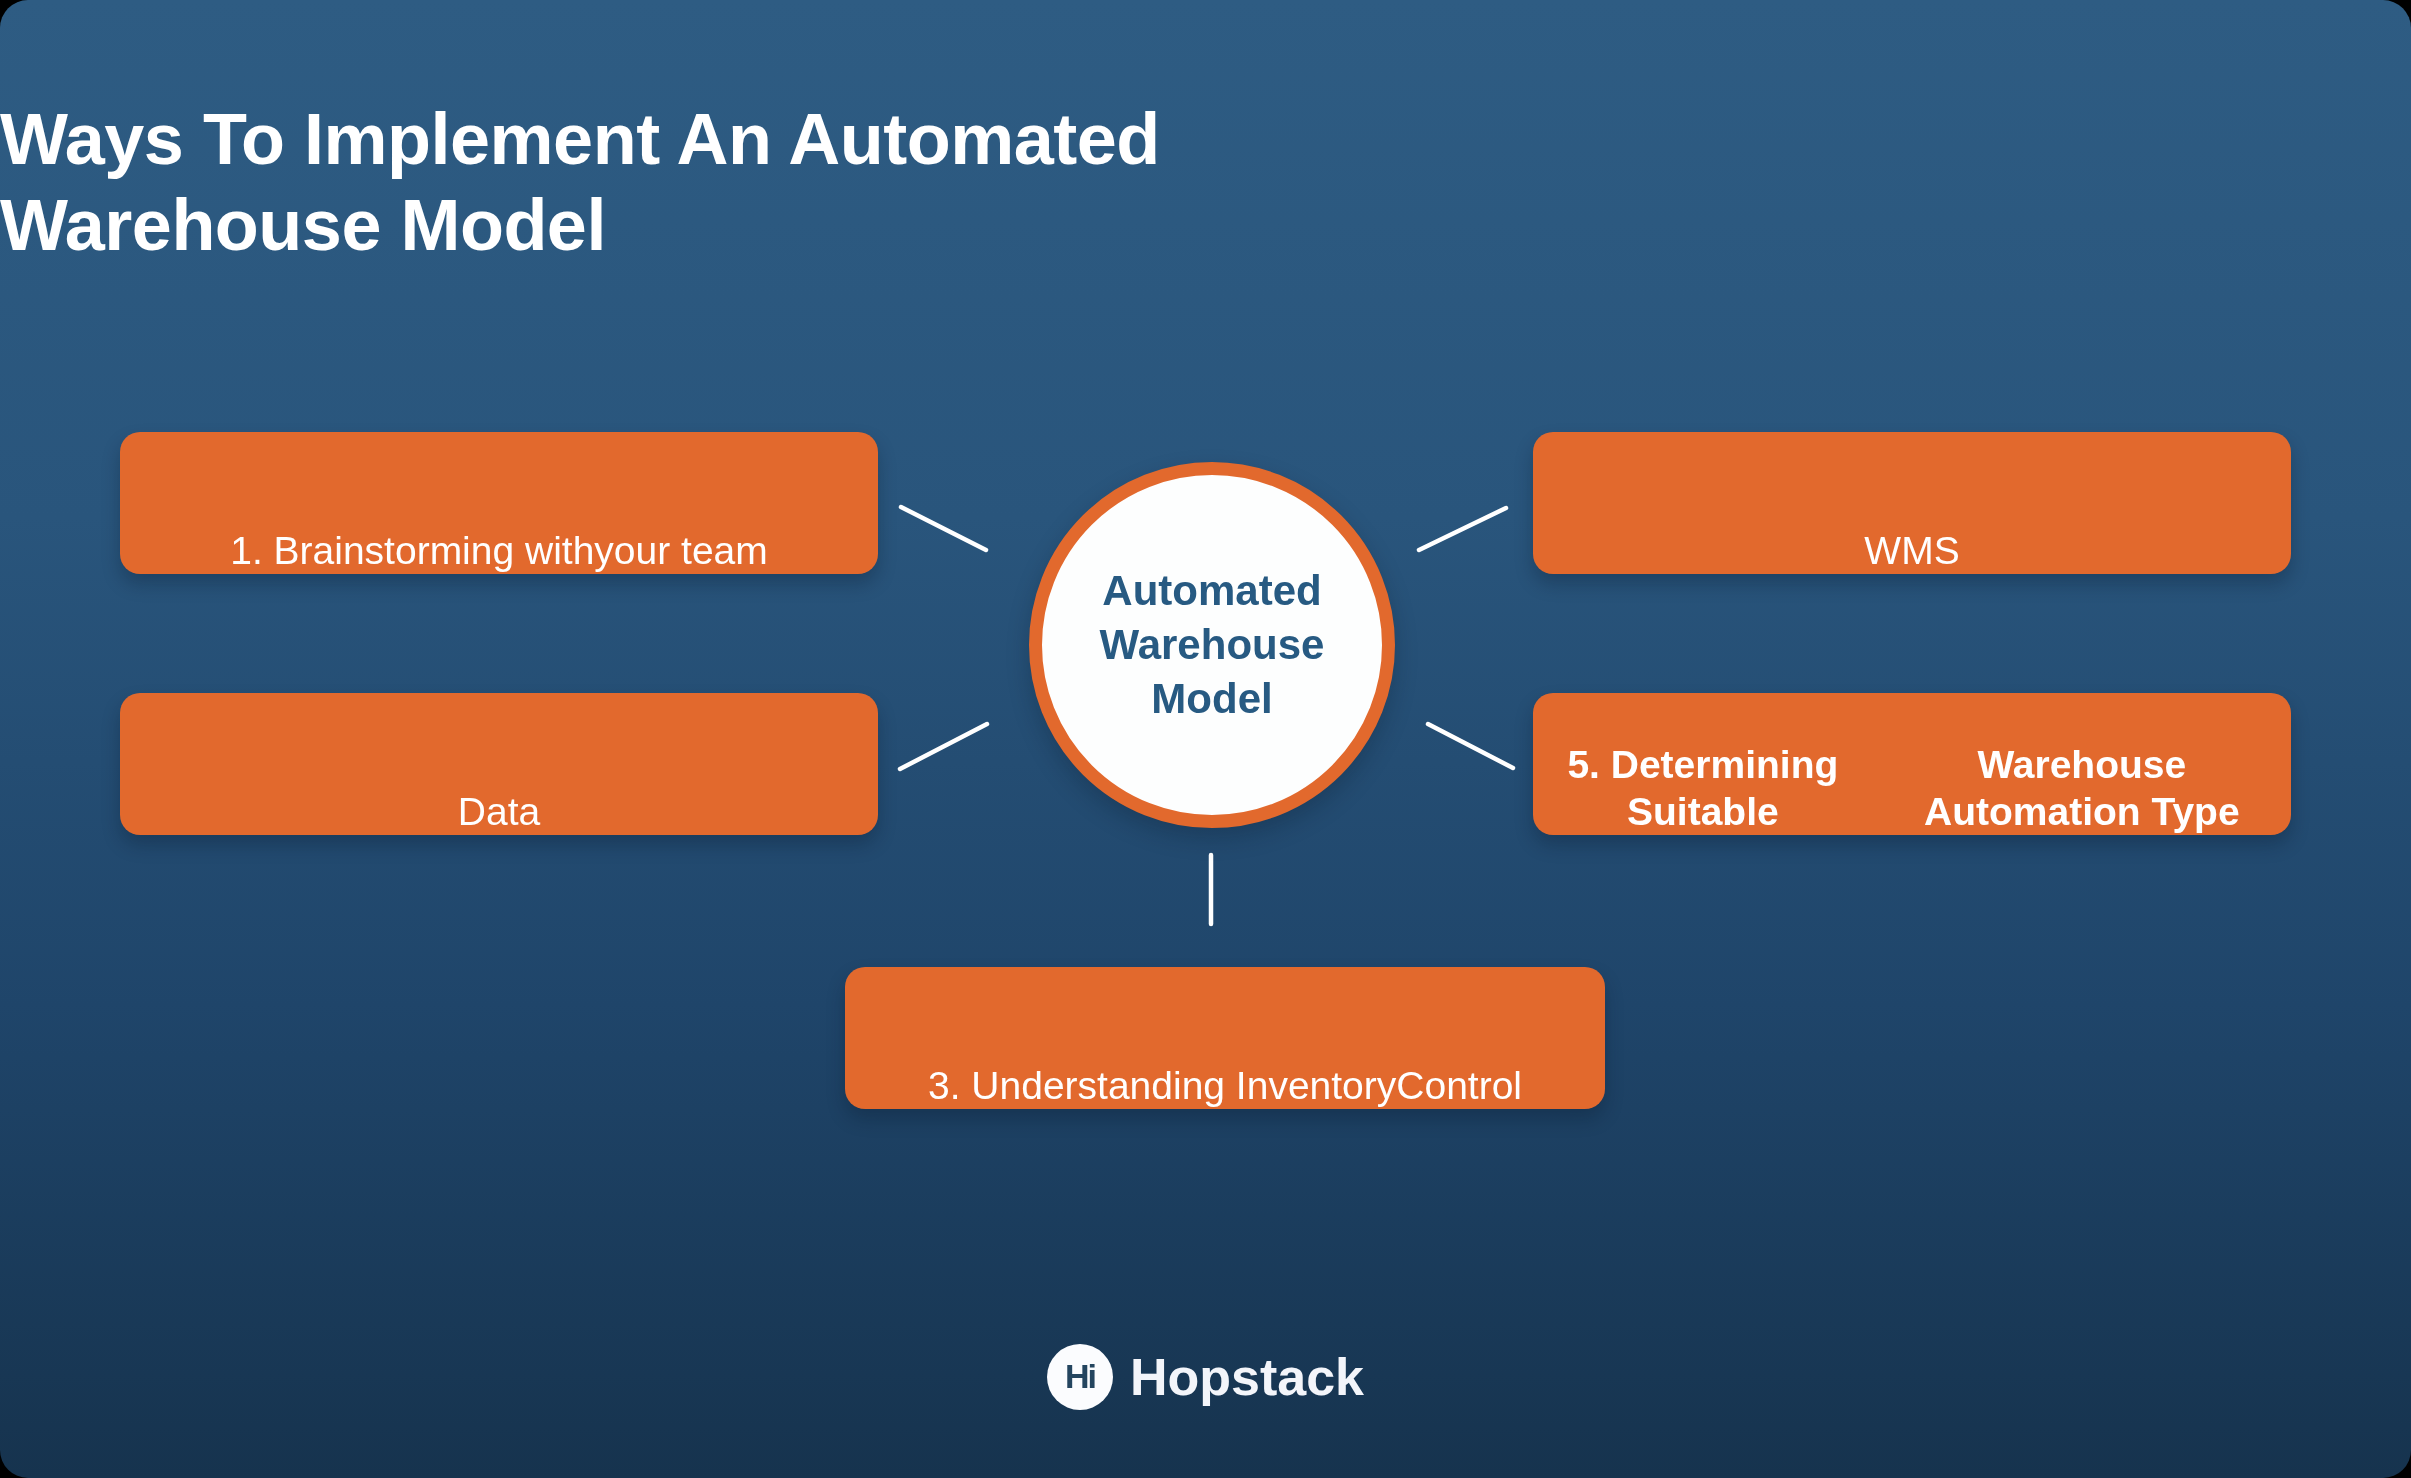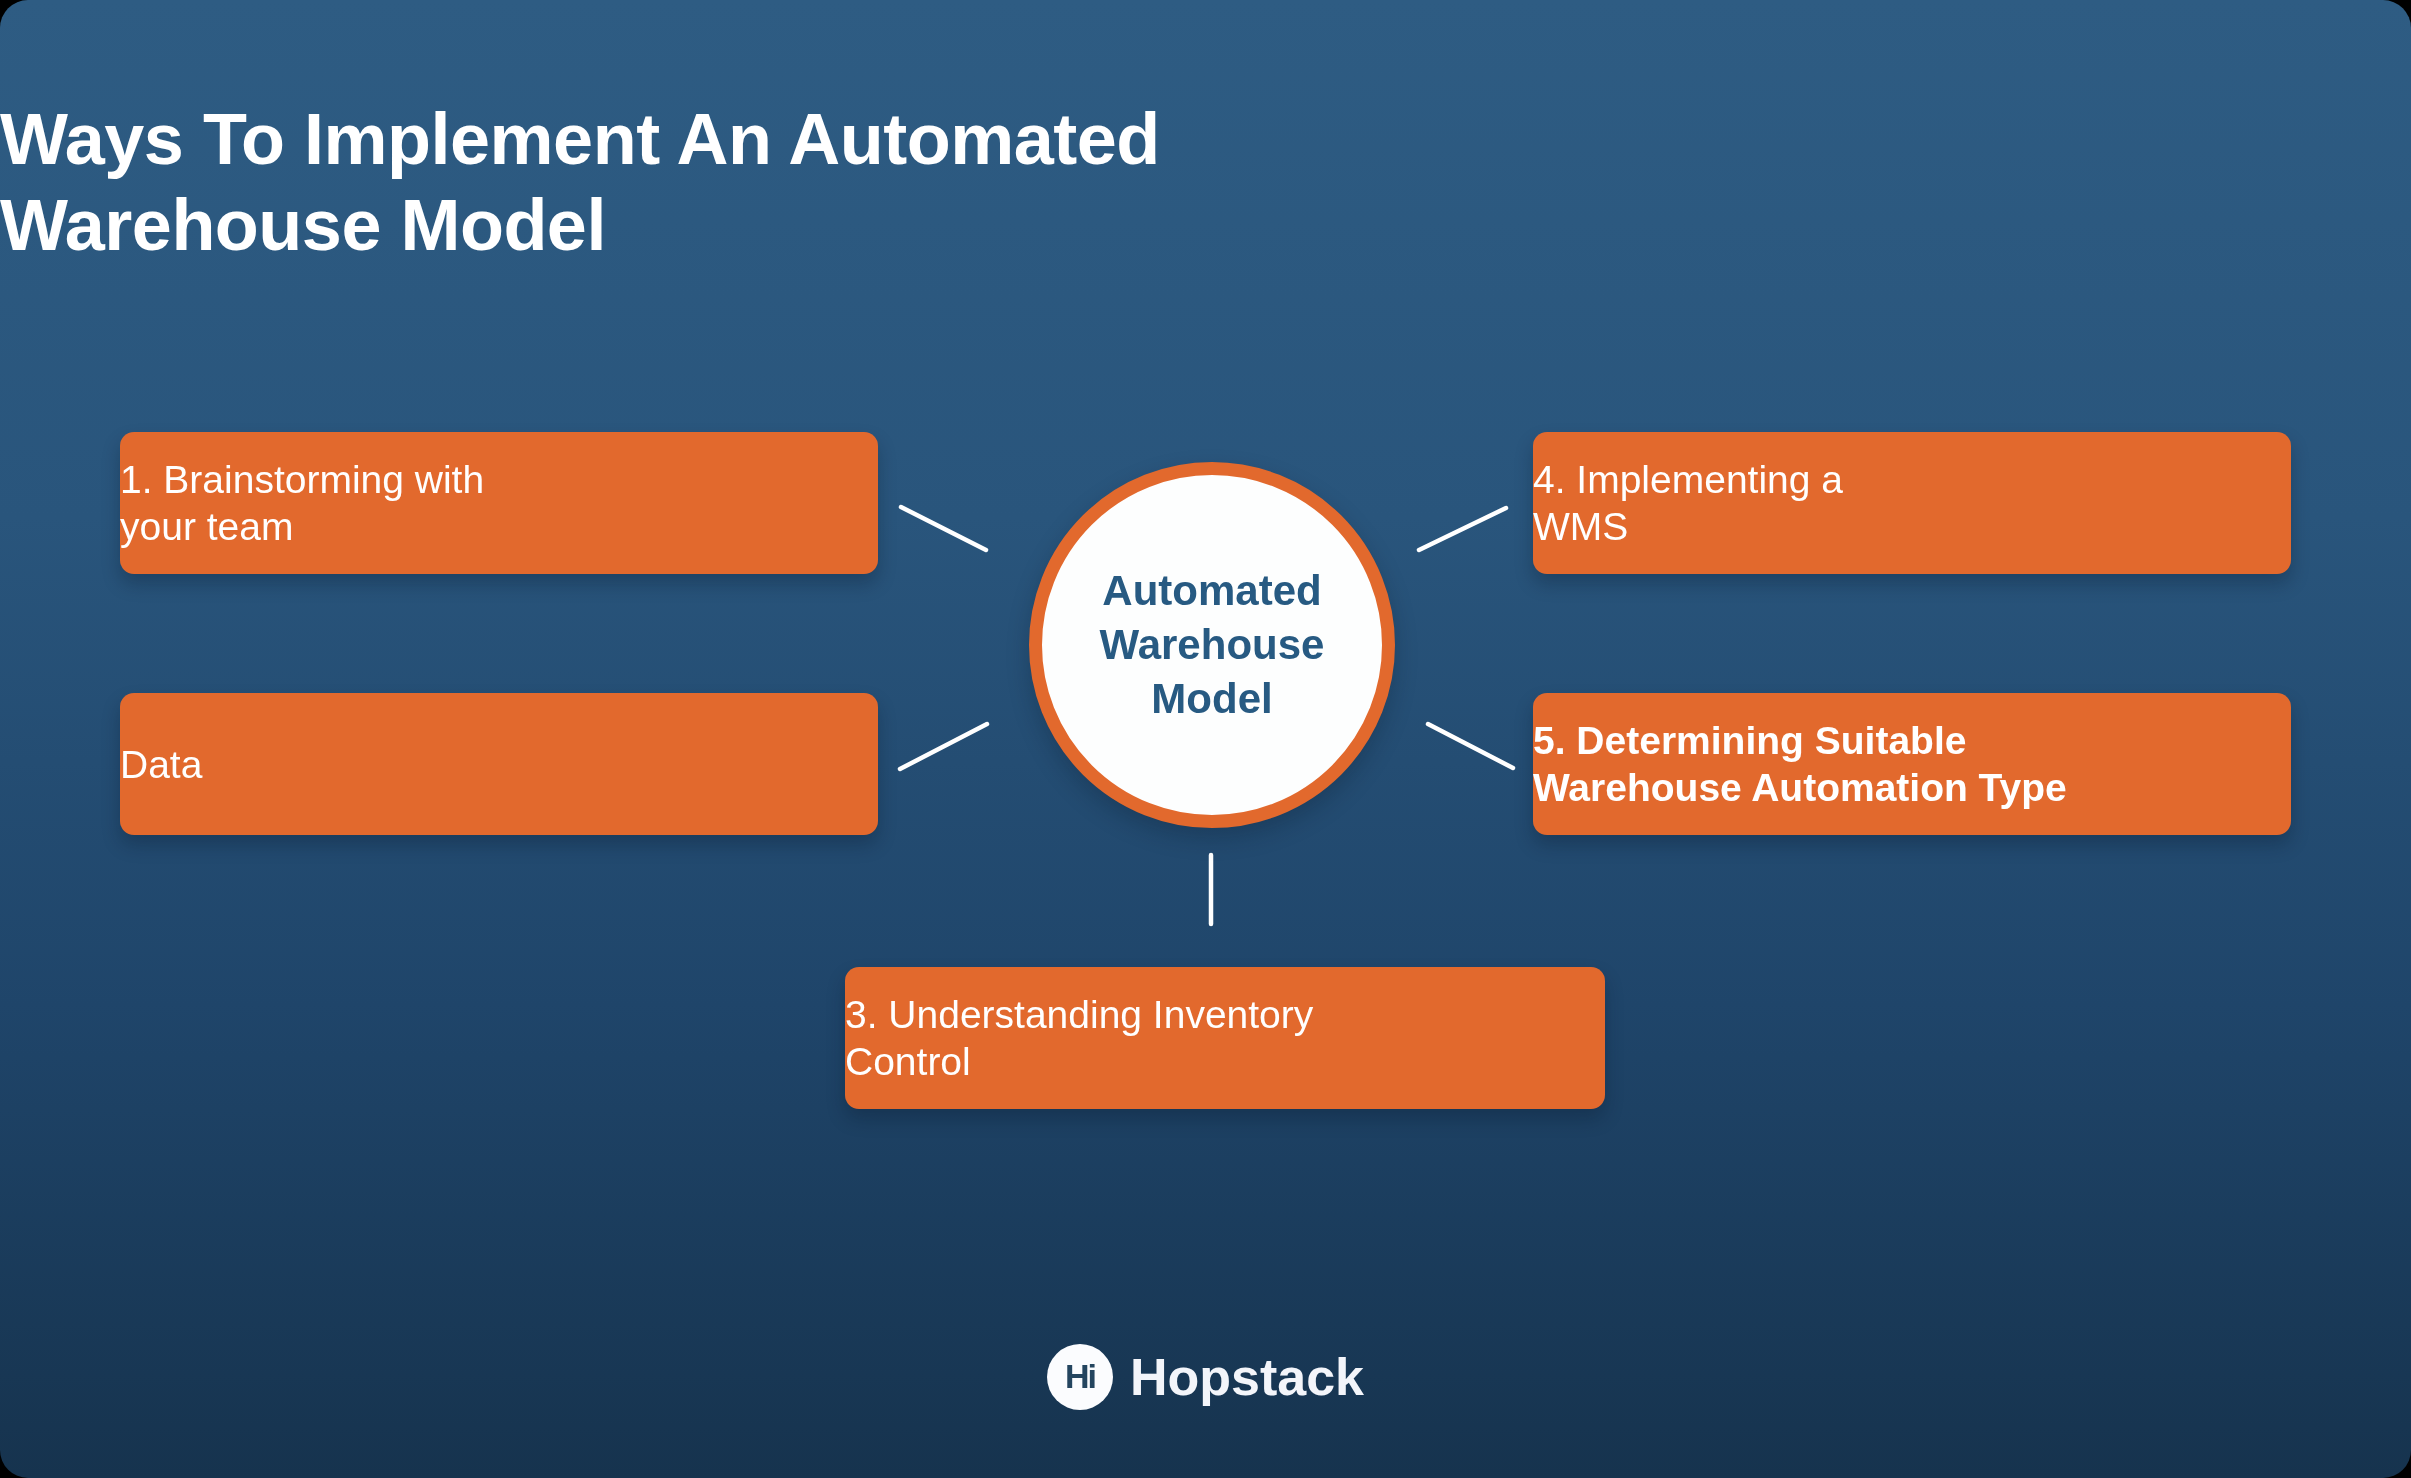--- a/index.html
+++ b/index.html
@@ -34,24 +34,24 @@
     position: absolute;
     inset: 0;
     pointer-events: none;
   }
 
   .step {
     position: absolute;
     width: 758px;
     height: 142px;
     background: #e2692d;
-    border-radius: 14px;
+    border-radius: 20px;
     display: flex;
-    flex-direction: column;
-    align-items: flex-start;
+    flex-direction: row;
+    align-items: flex-end;
     justify-content: center;
     text-align: center;
     color: #ffffff;
     font-size: 39px;
     line-height: 47px;
     font-weight: 500;
     box-shadow: 0 10px 18px rgba(8, 22, 38, 0.28);
   }
   #step-1 { left: 120px;  top: 432px; }
   #step-2 { left: 120px;  top: 693px; }
@@ -139,21 +139,20 @@
   <div class="step" id="step-2">
     <span>Data</span>
   </div>
 
   <div class="step" id="step-3">
     <span>3. Understanding Inventory</span>
     <span>Control</span>
   </div>
 
   <div class="step" id="step-4">
-    <span>4. Implementing a</span>
     <span>WMS</span>
   </div>
 
   <div class="step" id="step-5">
     <span>5. Determining Suitable</span>
     <span>Warehouse Automation Type</span>
   </div>
 
   <div class="center-node">
     <span>Automated</span>

